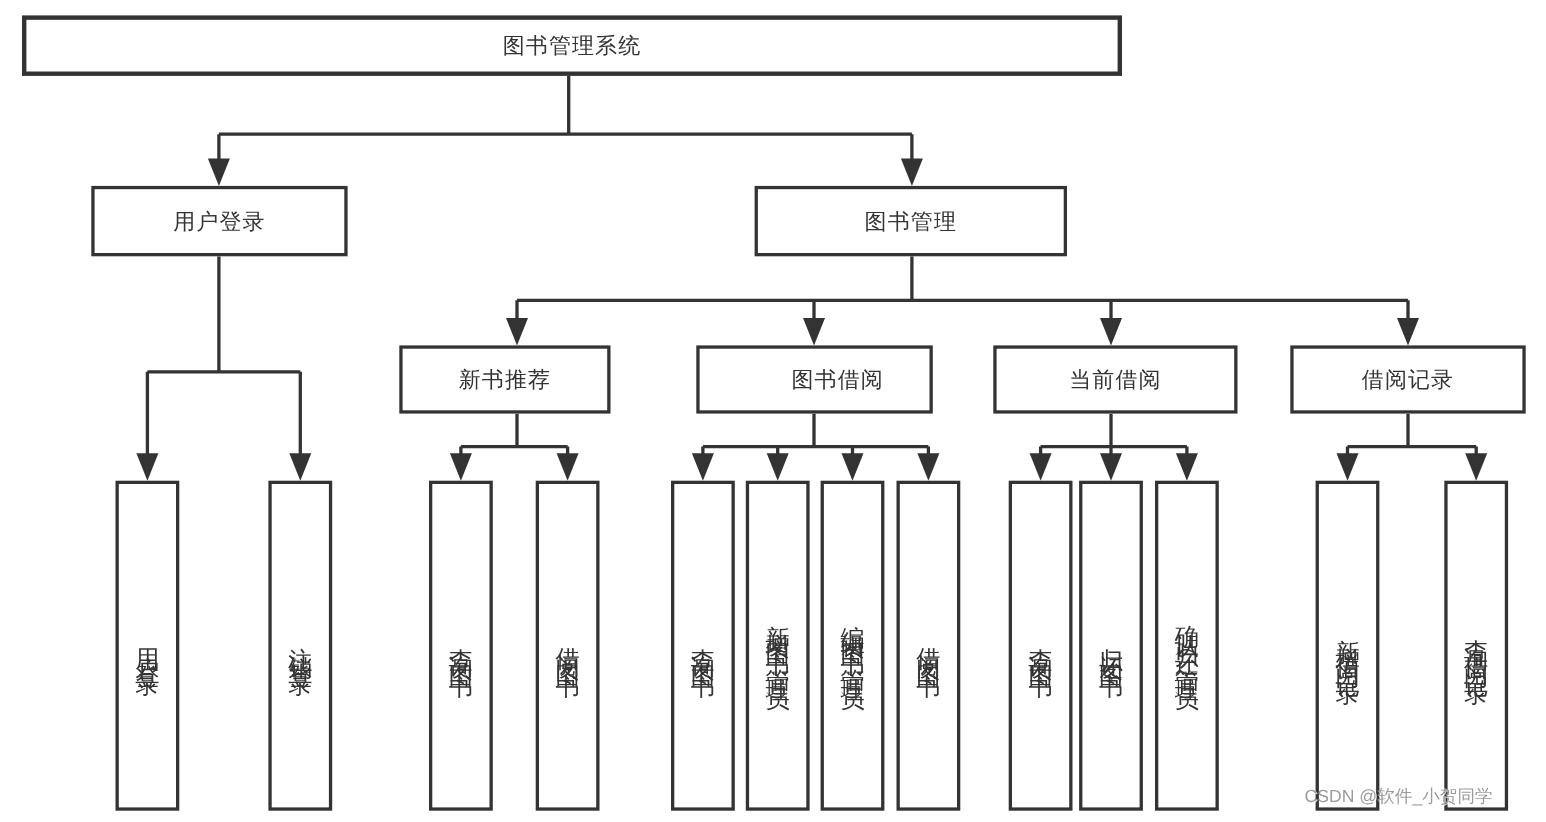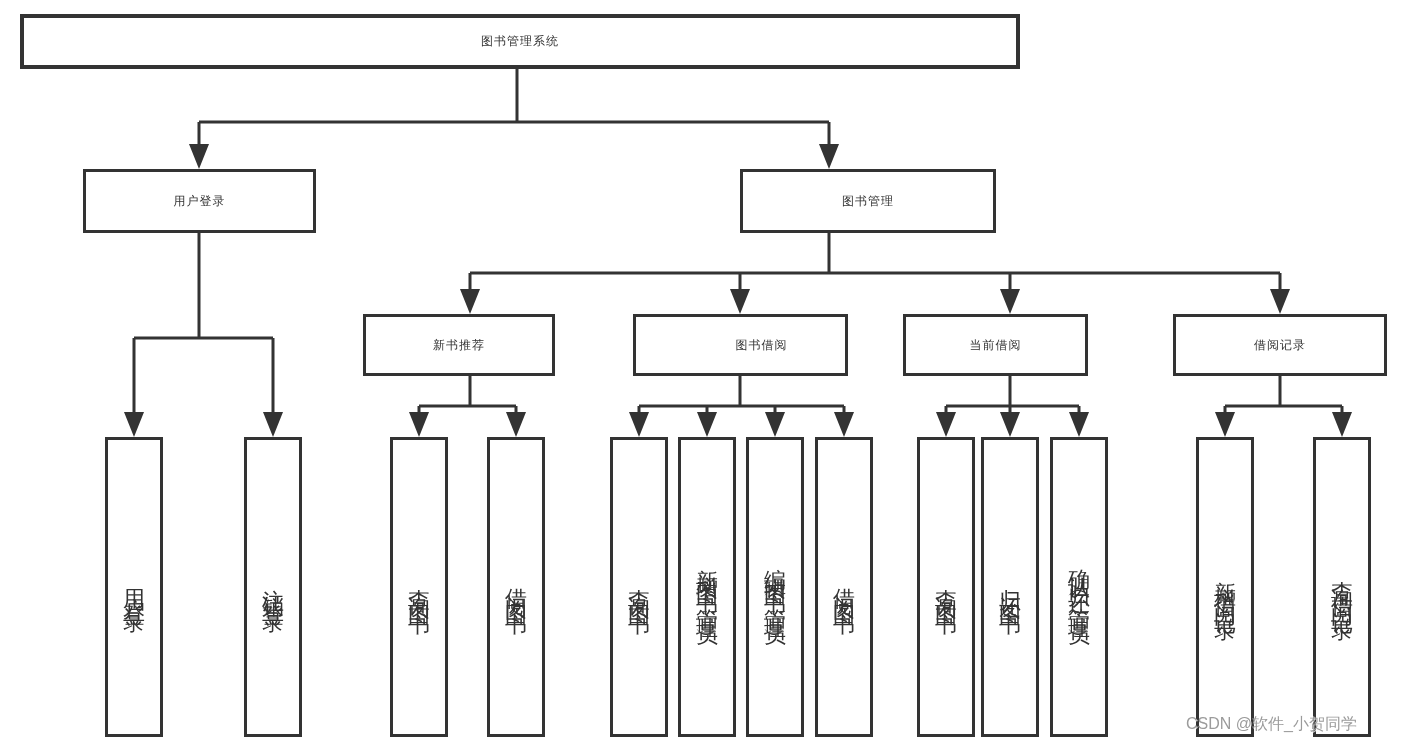--- a/index.html
+++ b/index.html
@@ -15,21 +15,21 @@
   #connectors polygon{fill:var(--line,#333333);}
   .node{
     position:absolute;box-sizing:border-box;
     border:3px solid var(--line,#333333);
     background:var(--box-background,#ffffff);
     display:flex;align-items:center;justify-content:center;
     color:var(--text,#333333);
     z-index:2;
   }
   .root-node{left:20px;top:14px;width:1000px;height:55px;border-width:4px;}
-  .h-label{font-size:12px;letter-spacing:1px;white-space:nowrap;}
+  .h-label{font-size:20px;letter-spacing:1px;white-space:nowrap;}
   .lvl2{top:169px;height:64px;}
   .lvl3{top:314px;height:62px;}
   .leaf{top:437px;height:300px;width:58px;}
   .leaf .v-label{
     writing-mode:vertical-rl;
     text-orientation:mixed;
     font-size:22px;
     letter-spacing:8px;
     line-height:1;
     white-space:nowrap;
@@ -78,31 +78,31 @@
     <polygon points="1332,412 1352,412 1342,437"></polygon>
   </svg>
 
   <div class="node root-node">
     <span class="h-label">图书管理系统</span>
   </div>
 
   <div class="node lvl2" style="left:83px;width:233px;">
     <span class="h-label">用户登录</span>
   </div>
-  <div class="node lvl2" style="left:740px;width:256px;">
+  <div class="node lvl2" style="left:686px;width:284px;">
     <span class="h-label">图书管理</span>
   </div>
 
   <div class="node lvl3" style="left:363px;width:192px;">
     <span class="h-label">新书推荐</span>
   </div>
   <div class="node lvl3" style="left:633px;width:215px;padding-left:42px;">
     <span class="h-label">图书借阅</span>
   </div>
-  <div class="node lvl3" style="left:903px;width:185px;">
+  <div class="node lvl3" style="left:903px;width:222px;">
     <span class="h-label">当前借阅</span>
   </div>
   <div class="node lvl3" style="left:1173px;width:214px;">
     <span class="h-label">借阅记录</span>
   </div>
 
   <div class="node leaf" style="left:105px;">
     <span class="v-label">用户登录</span>
   </div>
   <div class="node leaf" style="left:244px;">

